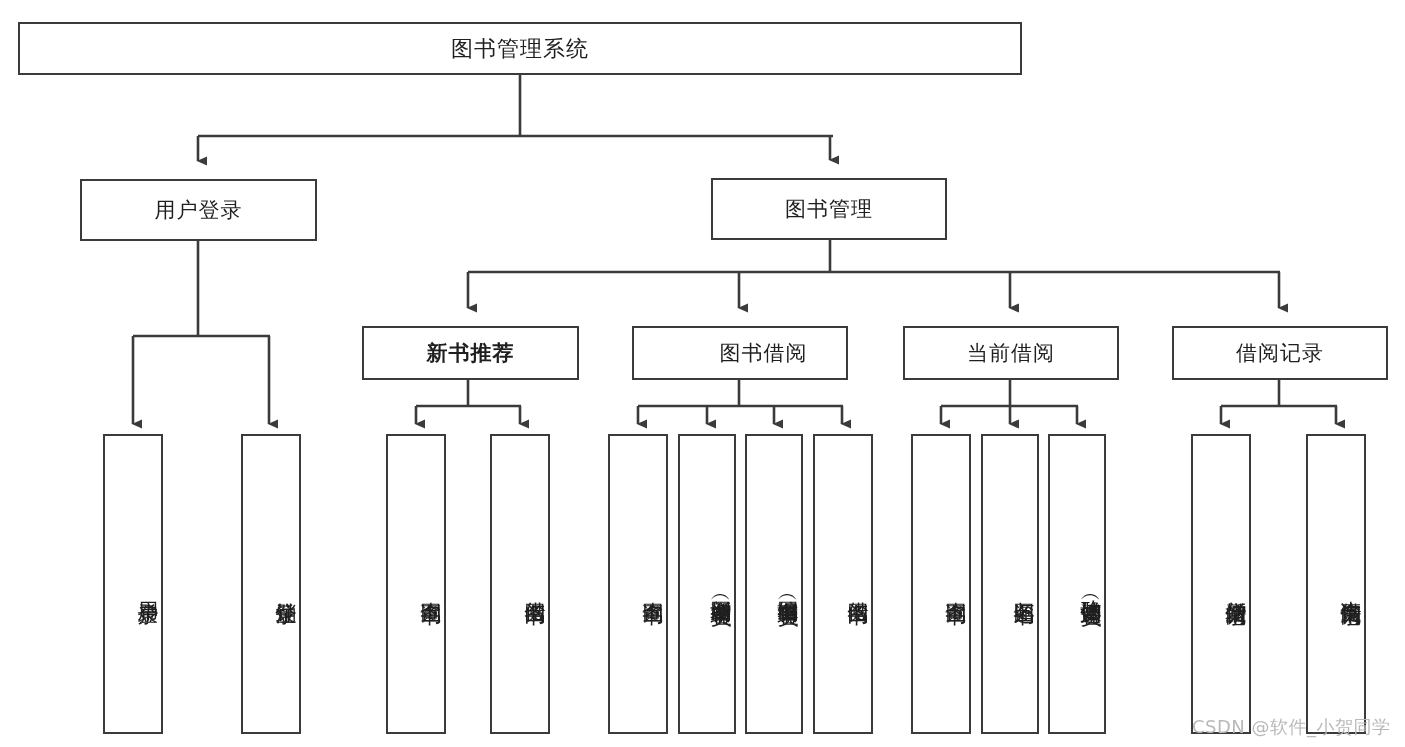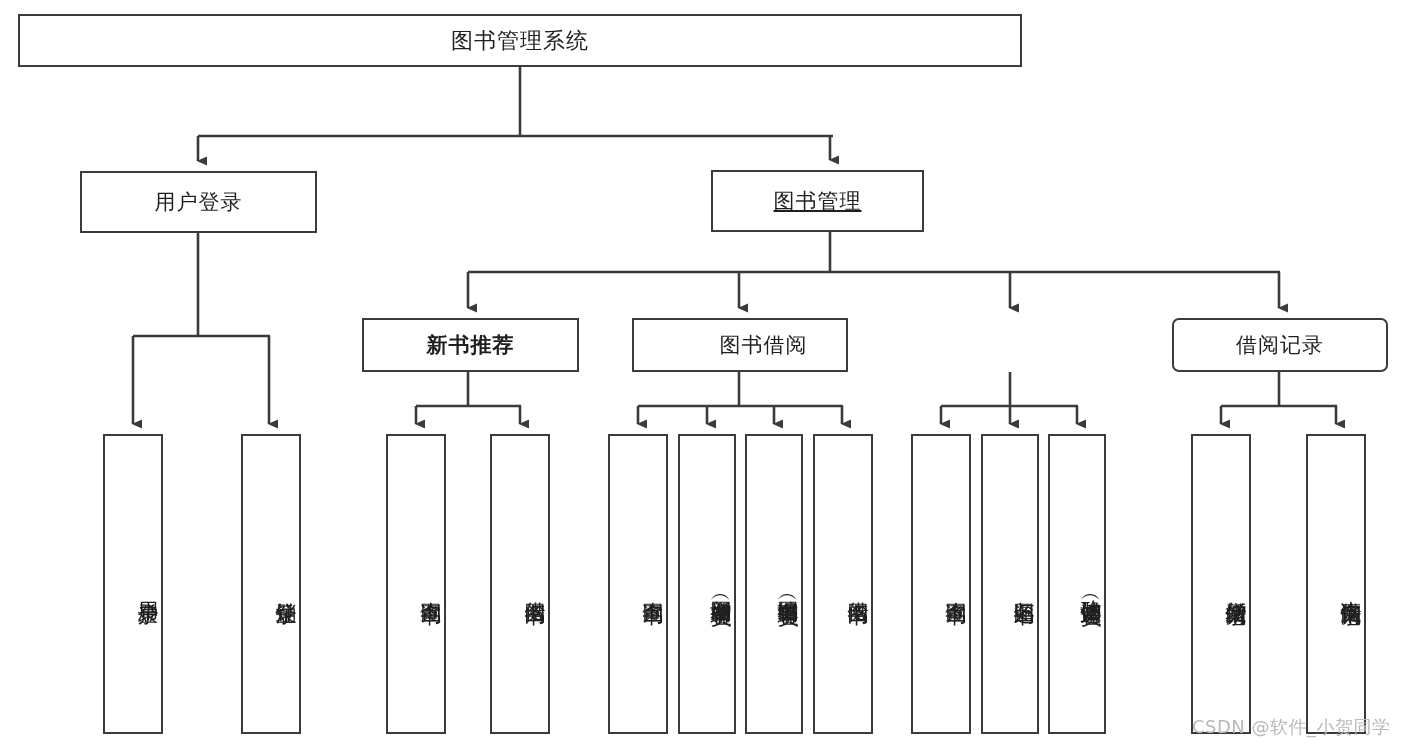--- a/index.html
+++ b/index.html
@@ -23,20 +23,21 @@
     border: 2.5px solid #3b3b3b;
     background: #ffffff;
     display: flex;
     align-items: center;
     justify-content: center;
     color: #1f1f1f;
   }
   .node.h {
     font-size: 21px;
     letter-spacing: 1px;
+    margin-top: 8px;
   }
   .node.root {
     font-size: 22px;
   }
   .node.v {
     writing-mode: vertical-rl;
     text-orientation: upright;
     align-items: flex-start;
     justify-content: center;
     font-size: 21px;
@@ -119,25 +120,26 @@
       <path d="M1279,372 L1279,406"></path>
       <path d="M1221,406 L1337,406"></path>
       <path d="M1221,406 L1221,424" marker-end="url(#arrow)"></path>
       <path d="M1336,406 L1336,424" marker-end="url(#arrow)"></path>
     </g>
   </svg>
 
   <div class="node h root" style="left:18px; top:14px; width:1004px; height:53px;">图书管理系统</div>
 
   <div class="node h" style="left:80px; top:171px; width:237px; height:62px;">用户登录</div>
-  <div class="node h" style="left:711px; top:170px; width:213px; height:62px;text-decoration:underline;">图书管理</div>
+  <div class="node h" style="left:711px; top:170px; width:236px; height:62px;">图书管理</div>
 
   <div class="node h" style="left:362px; top:318px; width:217px; height:54px;font-weight:bold;">新书推荐</div>
   <div class="node h" style="left:632px; top:318px; width:216px; height:54px;padding-left:47px;">图书借阅</div>
-  <div class="node h" style="left:1172px; top:318px; width:216px; height:54px;border-radius:7px;">借阅记录</div>
+  <div class="node h" style="left:903px; top:318px; width:216px; height:54px;">当前借阅</div>
+  <div class="node h" style="left:1172px; top:318px; width:216px; height:54px;">借阅记录</div>
 
   <div class="node v" style="left:103px; top:434px; width:60px; height:300px;">
     <span class="vtext">用户登录</span>
   </div>
   <div class="node v" style="left:241px; top:434px; width:60px; height:300px;">
     <span class="vtext">注销登录</span>
   </div>
 
   <div class="node v" style="left:386px; top:434px; width:60px; height:300px;">
     <span class="vtext">查询图书</span>

